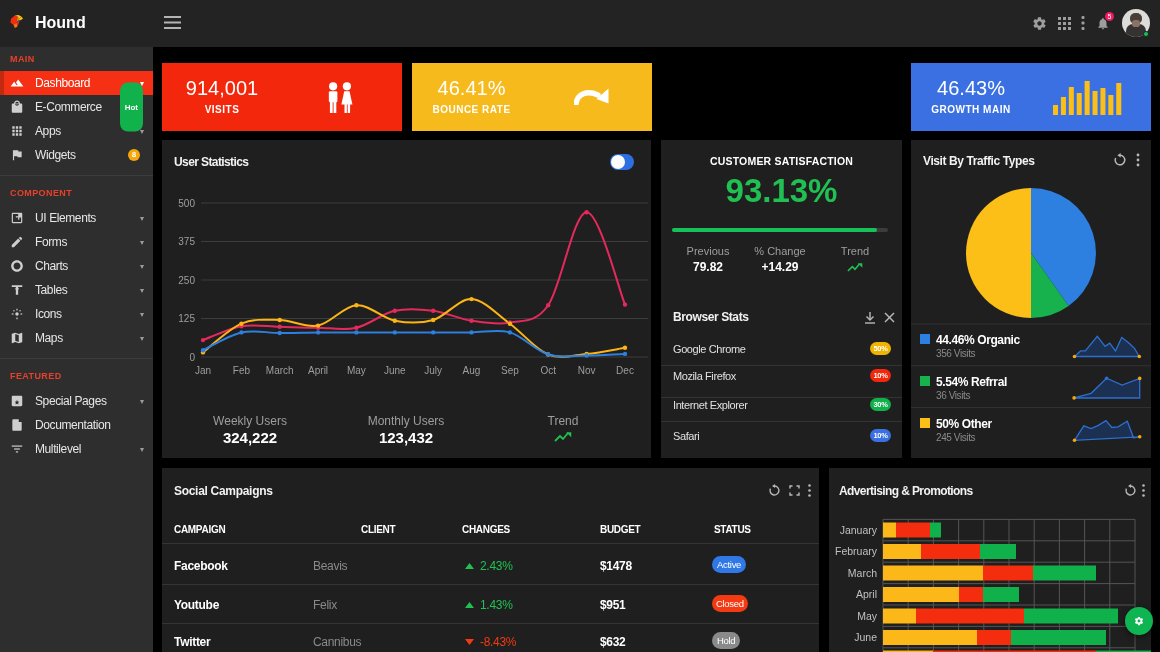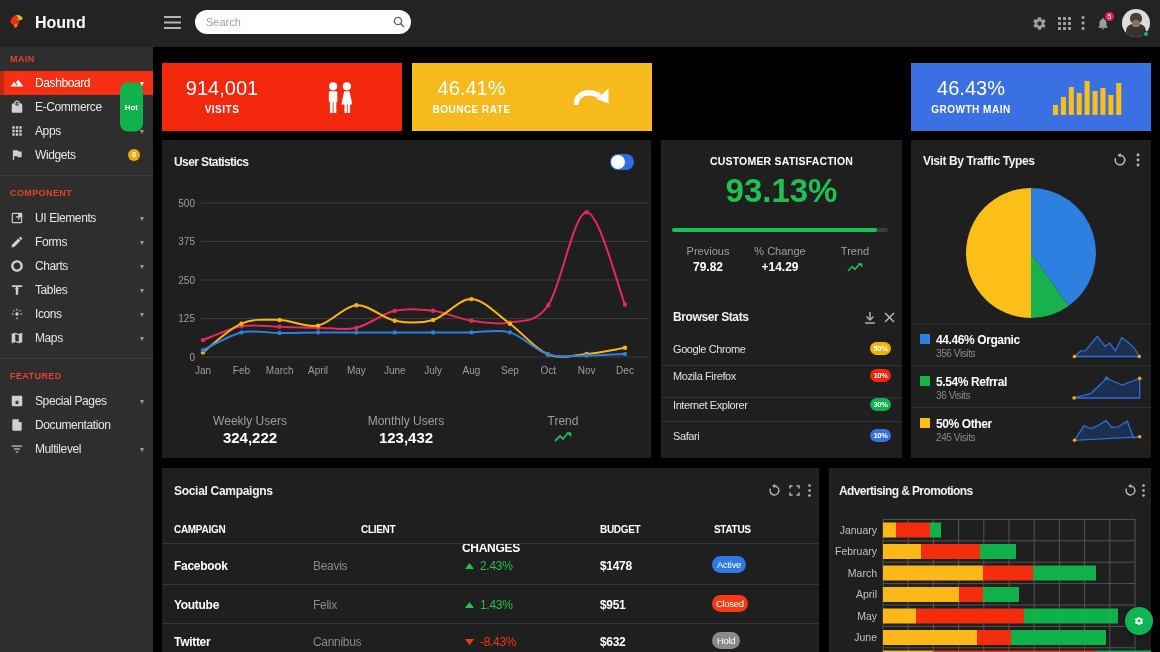--- a/index.html
+++ b/index.html
@@ -39,27 +39,20 @@
     <circle cx="15.5" cy="12.5" r="1.3" fill="#2d7fe0"></circle>
   </svg>
   <div class="abs" style="left:35px;top:14px;color:#fff;font-size:16px;font-weight:700;">Hound</div>
 
   <svg class="abs" style="left:164px;top:16px;" width="17" height="14" viewBox="0 0 17 14">
     <rect x="0" y="0" width="17" height="2" fill="#b4b4b4"></rect>
       <rect x="0" y="5.5" width="17" height="2" fill="#b4b4b4"></rect>
       <rect x="0" y="11" width="17" height="2" fill="#b4b4b4"></rect>
   </svg>
 
-  <div class="abs" style="left:195px;top:10px;width:216px;height:24px;background:#fff;border-radius:12px;">
-    <div class="abs" style="left:11px;top:6px;color:#9e9e9e;font-size:11px;">Search</div>
-    <svg class="abs" style="left:198px;top:6px;" width="12" height="12" viewBox="0 0 12 12">
-        <circle cx="5" cy="5" r="3.6" fill="none" stroke="#616161" stroke-width="1.4"></circle>
-        <line x1="7.8" y1="7.8" x2="11" y2="11" stroke="#616161" stroke-width="1.4"></line>
-      </svg>
-  </div>
 
   <svg class="abs" style="left:1032px;top:16px;" width="15" height="15" viewBox="0 0 24 24">
       <path fill="#9e9e9e" d="M19.4 13c0-.3.1-.6.1-1s0-.7-.1-1l2.1-1.6c.2-.2.2-.4.1-.6l-2-3.5c-.1-.2-.4-.3-.6-.2l-2.5 1c-.5-.4-1.1-.7-1.7-1l-.4-2.6c0-.2-.2-.4-.5-.4h-4c-.2 0-.4.2-.5.4l-.4 2.6c-.6.2-1.2.6-1.7 1l-2.5-1c-.2-.1-.5 0-.6.2l-2 3.5c-.1.2-.1.5.1.6L4.5 11c0 .3-.1.7-.1 1s0 .7.1 1l-2.1 1.6c-.2.2-.3.4-.1.6l2 3.5c.1.2.4.3.6.2l2.5-1c.5.4 1.1.7 1.7 1l.4 2.6c0 .2.2.4.5.4h4c.2 0 .4-.2.5-.4l.4-2.6c.6-.2 1.2-.6 1.7-1l2.5 1c.2.1.5 0 .6-.2l2-3.5c.1-.2.1-.5-.1-.6L19.4 13zM12 15.5c-1.9 0-3.5-1.6-3.5-3.5s1.6-3.5 3.5-3.5 3.5 1.6 3.5 3.5-1.6 3.5-3.5 3.5z"></path>
     </svg>
   <svg class="abs" style="left:1058px;top:17px;" width="13" height="13" viewBox="0 0 13 13">
     <g fill="#9e9e9e">
         <rect x="0" y="0" width="3" height="3"></rect>
         <rect x="5" y="0" width="3" height="3"></rect>
         <rect x="10" y="0" width="3" height="3"></rect>
         <rect x="0" y="5" width="3" height="3"></rect>
@@ -441,21 +434,21 @@
       </svg>
     <svg class="abs" style="left:646px;top:16px;" width="3" height="13" viewBox="0 0 3 13">
         <g fill="#b9b9b9">
           <circle cx="1.5" cy="1.5" r="1.3"></circle>
           <circle cx="1.5" cy="6.5" r="1.3"></circle>
           <circle cx="1.5" cy="11.5" r="1.3"></circle>
         </g>
       </svg>
     <div class="abs" style="left:12px;top:56px;color:#fff;font-size:10px;font-weight:700;letter-spacing:-0.3px;">CAMPAIGN</div>
     <div class="abs" style="left:151px;top:56px;color:#fff;font-size:10px;font-weight:700;letter-spacing:-0.3px;padding-left:48px;">CLIENT</div>
-    <div class="abs" style="left:300px;top:56px;color:#fff;font-size:12px;font-weight:700;letter-spacing:-0.3px;margin-top:17px;">CHANGES</div>
+    <div class="abs" style="left:300px;top:56px;color:#fff;font-size:10px;font-weight:700;letter-spacing:-0.3px;">CHANGES</div>
     <div class="abs" style="left:438px;top:56px;color:#fff;font-size:10px;font-weight:700;letter-spacing:-0.3px;">BUDGET</div>
     <div class="abs" style="left:552px;top:56px;color:#fff;font-size:10px;font-weight:700;letter-spacing:-0.3px;">STATUS</div>
     <div class="abs" style="left:0;top:75px;width:657px;border-top:1px solid #353535;"></div>
     <div class="abs" style="left:12px;top:91px;color:#fff;font-size:12px;font-weight:700;">Facebook</div>
     <div class="abs" style="left:151px;top:91px;color:#8a8a8a;font-size:12px;">Beavis</div>
     <svg class="abs" style="left:303px;top:95px;" width="9" height="6" viewBox="0 0 9 6">
         <polygon points="4.5,0 9,6 0,6" fill="#21c052"></polygon>
       </svg>
     <div class="abs" style="left:318px;top:91px;color:#21c052;font-size:12px;">2.43%</div>
     <div class="abs" style="left:438px;top:91px;color:#fff;font-size:12px;font-weight:700;">$1478</div>

